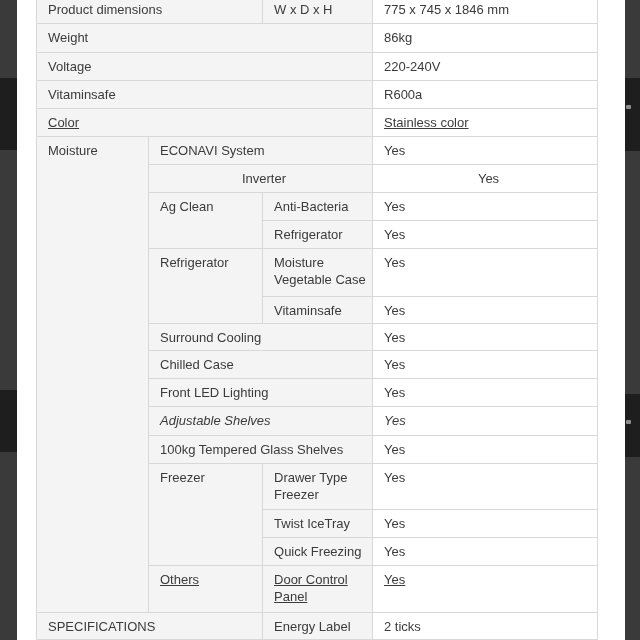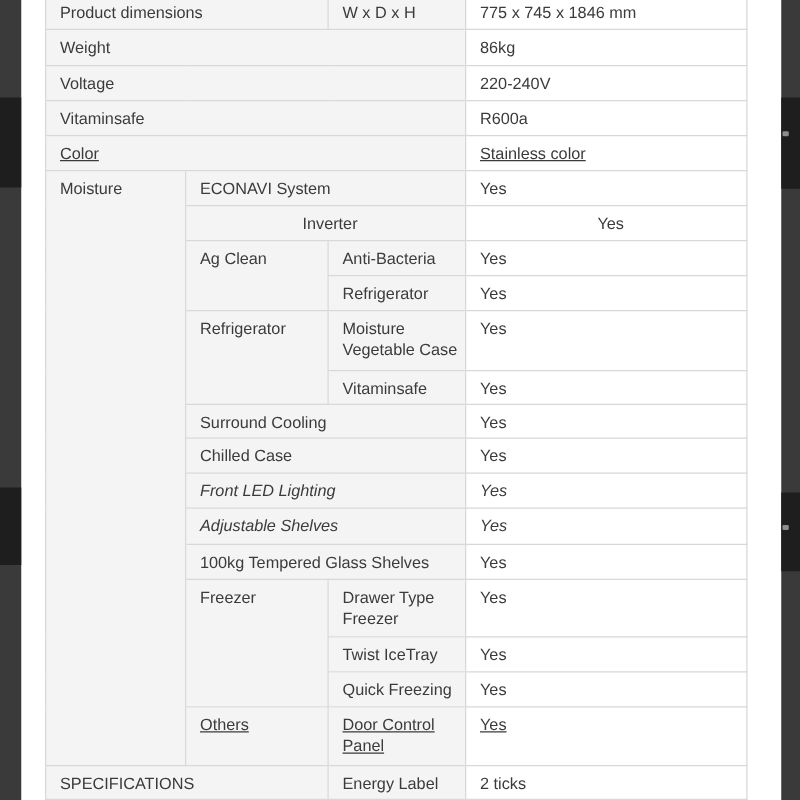--- a/index.html
+++ b/index.html
@@ -110,21 +110,21 @@
           <td class="val">Yes</td>
         </tr>
         <tr style="height: 27px;">
           <td class="lbl" colspan="2">Surround Cooling</td>
           <td class="val">Yes</td>
         </tr>
         <tr style="height: 28px; margin-left: 37px;">
           <td class="lbl" colspan="2">Chilled Case</td>
           <td class="val">Yes</td>
         </tr>
-        <tr style="height: 28px; font-style: italic;">
+        <tr style="height: 28px;">
           <td class="lbl" colspan="2">Front LED Lighting</td>
           <td class="val">Yes</td>
         </tr>
         <tr style="height: 29px; font-style: italic;">
           <td class="lbl" colspan="2">Adjustable Shelves</td>
           <td class="val">Yes</td>
         </tr>
         <tr style="height: 28px;">
           <td class="lbl" colspan="2">100kg Tempered Glass Shelves</td>
           <td class="val">Yes</td>

